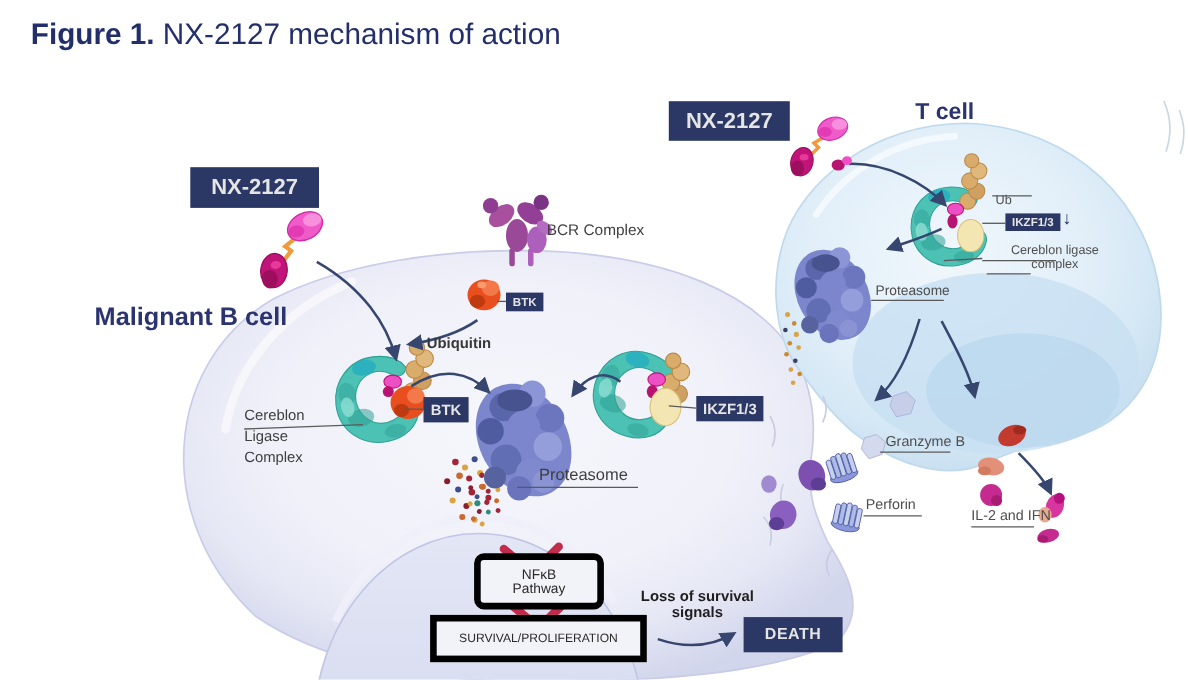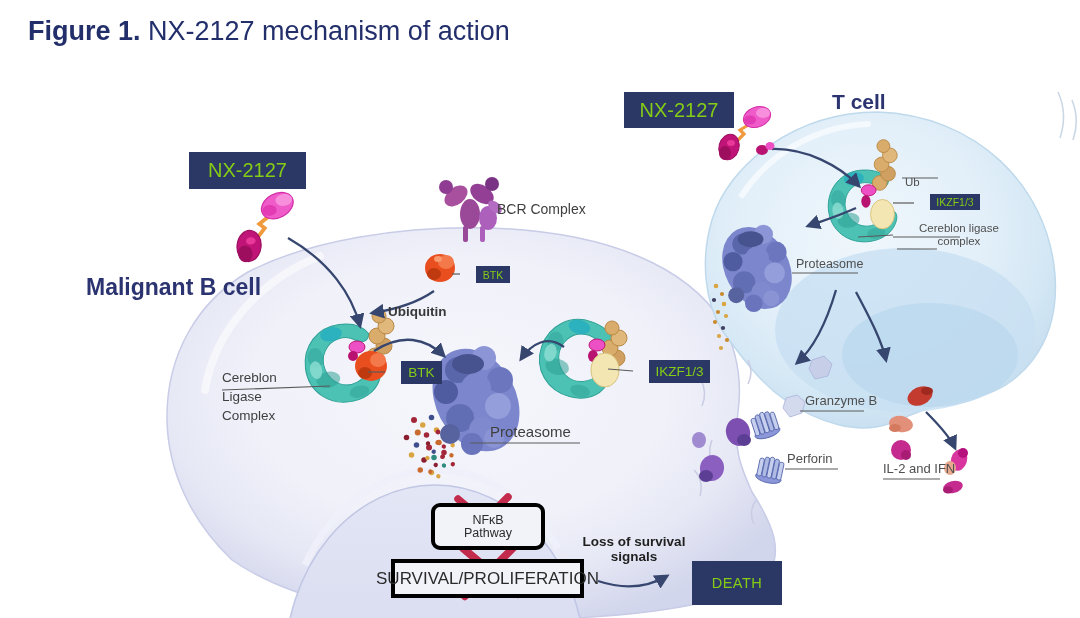--- a/index.html
+++ b/index.html
@@ -3,25 +3,25 @@
 <meta charset="utf-8">
 <style>
   html,body{margin:0;padding:0;background:#fff;}
   .stage{position:relative;width:1080px;height:618px;background:#ffffff;overflow:hidden;
          font-family:"Liberation Sans",sans-serif;}
   .stage svg{position:absolute;left:0;top:0;z-index:1;}
   .lbl{position:absolute;z-index:3;white-space:nowrap;}
   .title{left:28px;top:16px;font-size:27px;color:#232F6B;}
   .title .fig{font-weight:bold;}
   .cellname{font-weight:bold;color:#2B3470;}
-  .navy-tag{position:absolute;z-index:3;background:#2B3764;color:#84cc16;font-weight:normal;
-            display:flex;align-items:center;justify-content:center;margin-left:16px;}
+  .navy-tag{position:absolute;z-index:3;background:#2B3764;color:#e5e5e5;font-weight:bold;
+            display:flex;align-items:center;justify-content:center;}
   .gray{color:#3F3F3F;}
   .tgray{color:#4F4F4F;}
-  .outline-box{position:absolute;z-index:3;background:#F2F2F9;border:4px solid #000000;
+  .outline-box{position:absolute;z-index:3;background:#F2F2F9;border:6px solid #000000;
                color:#2b2b2b;display:flex;flex-direction:column;align-items:center;justify-content:center;}
   .center{text-align:center;}
   .dn-arrow{position:absolute;z-index:3;color:#2B3764;font-weight:bold;}
 </style>
 </head>
 <body>
 
 <div class="stage">
 
 <svg width="1080" height="618" viewBox="0 0 1080 618">
@@ -340,28 +340,28 @@
 
 <div class="navy-tag" style="left:633px;top:360px;width:61px;height:23px;font-size:13.5px;">IKZF1/3</div>
 
 <div class="lbl gray" style="left:490px;top:423px;font-size:15px;">Proteasome</div>
 
 <div class="outline-box" style="left:431px;top:503px;width:106px;height:39px;border-radius:9px;font-size:12.5px;line-height:13px;">
   <div>NFκB</div>
   <div>Pathway</div>
 </div>
 
-<div class="outline-box" style="left:391px;top:559px;width:185px;height:31px;font-size:17px;">SURVIVAL/PROLIFERATION</div>
+<div class="outline-box" style="left:391px;top:559px;width:185px;height:31px;font-size:11px;">SURVIVAL/PROLIFERATION</div>
 
 <div class="lbl center" style="left:578px;top:534px;width:112px;font-size:13.5px;font-weight:600;color:#1F1F1F;line-height:15px;">
   <div>Loss of survival</div>
   <div>signals</div>
 </div>
 
-<div class="navy-tag" style="left:676px;top:561px;width:90px;height:44px;font-size:14.5px;letter-spacing:0.5px;">DEATH</div>
+<div class="navy-tag" style="left:676px;top:561px;width:90px;height:32px;font-size:14.5px;letter-spacing:0.5px;">DEATH</div>
 
 <div class="navy-tag" style="left:608px;top:92px;width:110px;height:36px;font-size:20px;">NX-2127</div>
 
 <div class="lbl cellname" style="left:832px;top:90px;font-size:21px;">T cell</div>
 
 <div class="lbl tgray" style="left:905px;top:162px;font-size:11.5px;margin-top:14px;">Ub</div>
 
 <div class="navy-tag" style="left:914px;top:194px;width:50px;height:16px;font-size:10.5px;">IKZF1/3</div>
 <div class="dn-arrow" style="left:966px;top:191px;font-size:16px;">↓</div>
 

